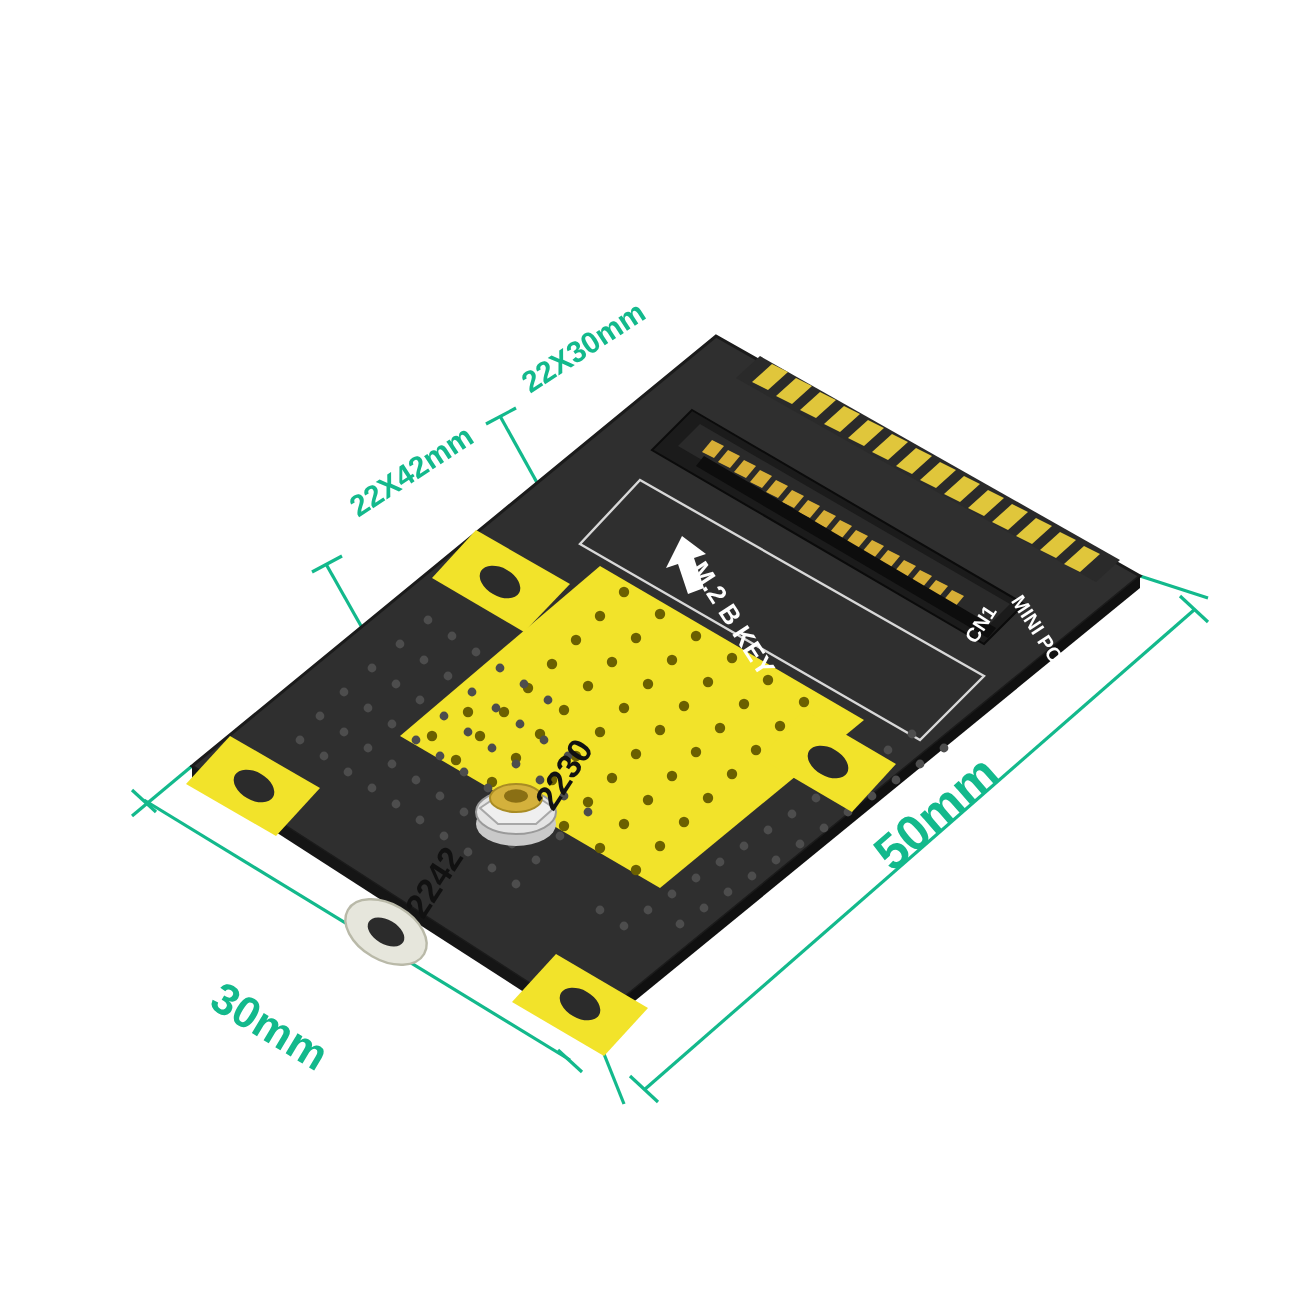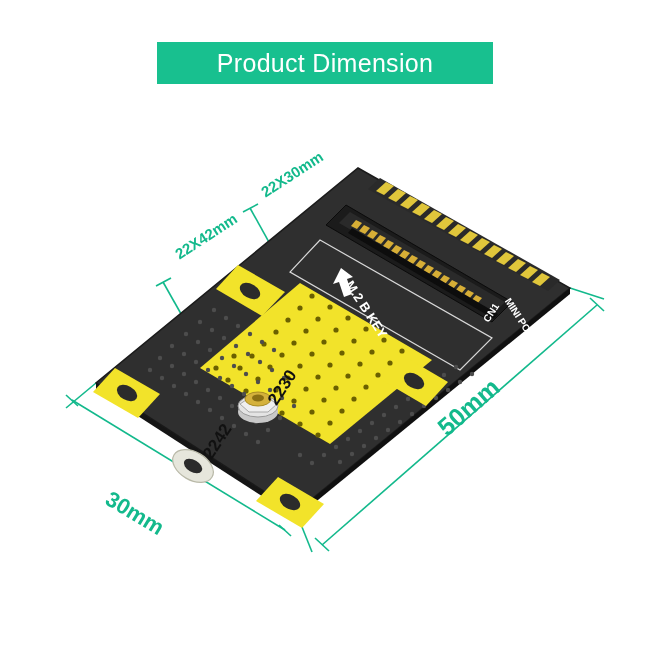--- a/index.html
+++ b/index.html
@@ -64,23 +64,20 @@
     white-space: nowrap;
     transform-origin: left top;
     font-weight: bold;
   }
 </style>
 </head>
 <body>
 
 <div id="stage">
 
-  <div class="banner">
-    <span class="banner-text">Product Dimension</span>
-  </div>
 
   <svg id="art" width="650" height="650" viewBox="0 0 650 650">
 
     <g stroke="#13b98c" stroke-width="1.6" fill="none">
 
       <line x1="72" y1="400" x2="285" y2="530"></line>
 
       <line x1="322" y1="545" x2="597" y2="305"></line>
 
       <line x1="96" y1="383" x2="66" y2="408"></line>

